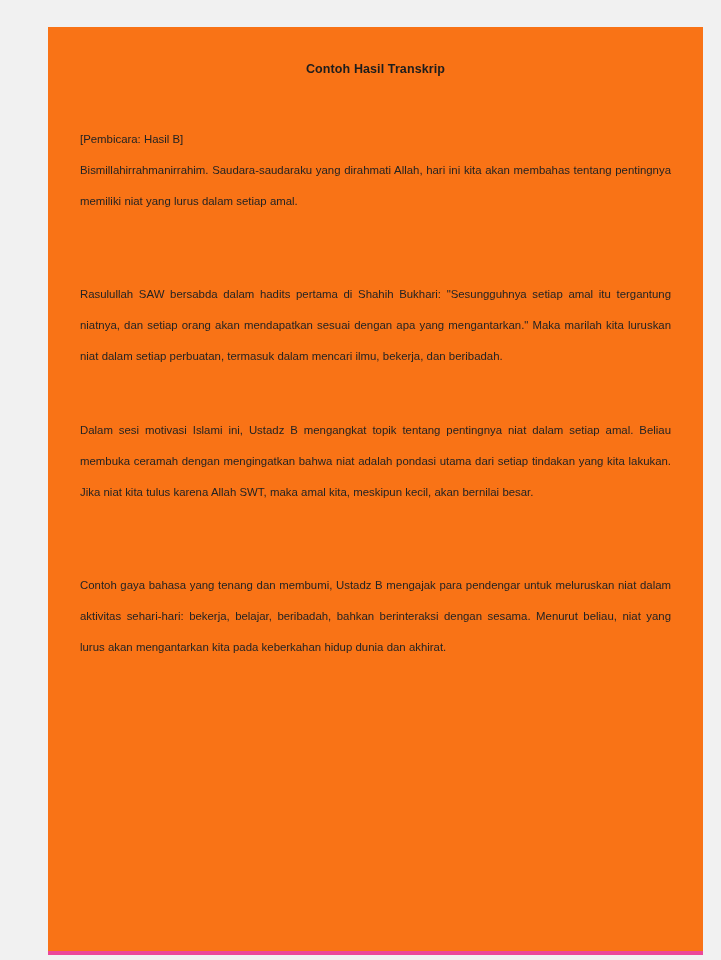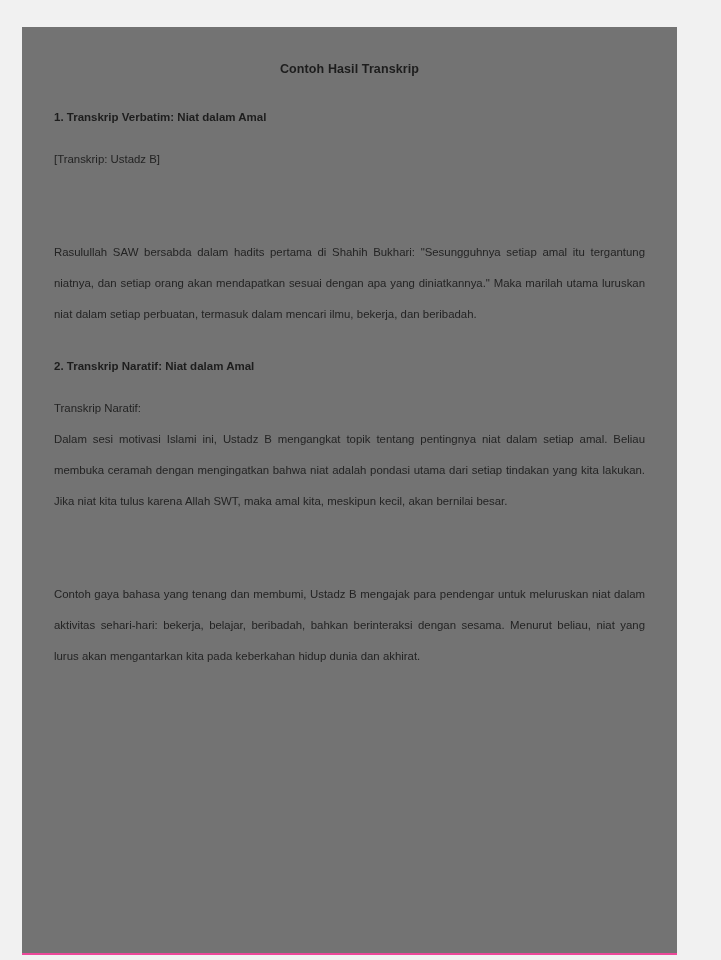--- a/index.html
+++ b/index.html
@@ -13,27 +13,27 @@
     font-family: "Liberation Sans", sans-serif;
     overflow: hidden;
   }
   .viewport {
     position: relative;
     width: 721px;
     height: 960px;
   }
   .page {
     position: absolute;
-    left: 22px;
+    left: 48px;
     top: 27px;
     width: 655px;
     height: 928px;
-    background: #737373;
+    background: #f97316;
     box-sizing: border-box;
-    border-bottom: 2px solid #ec4899;
+    border-bottom: 4px solid #ec4899;
     overflow: hidden;
   }
   .page-inner {
     position: absolute;
     left: 32px;
     top: 28px;
     width: 591px;
   }
   .doc-title {
     text-align: center;
@@ -79,41 +79,39 @@
 <body>
 
 <div class="viewport">
   <div class="page">
     <div class="page-inner">
 
       <div class="doc-title">Contoh Hasil Transkrip</div>
 
       <div class="sp-title-h1"></div>
 
-      <div class="section-heading">1. Transkrip Verbatim: Niat dalam Amal</div>
 
       <div class="sp-h1-body"></div>
 
-      <div class="label-line">[Transkrip: Ustadz B]</div>
+      <div class="label-line">[Pembicara: Hasil B]</div>
 
+      <div class="para tight">Bismillahirrahmanirrahim. Saudara-saudaraku yang dirahmati Allah, hari ini kita akan membahas tentang pentingnya memiliki niat yang lurus dalam setiap amal.</div>
 
       <div class="sp-para"></div>
 
 
       <div class="sp-para"></div>
 
-      <div class="para">Rasulullah SAW bersabda dalam hadits pertama di Shahih Bukhari: "Sesungguhnya setiap amal itu tergantung niatnya, dan setiap orang akan mendapatkan sesuai dengan apa yang diniatkannya." Maka marilah utama luruskan niat dalam setiap perbuatan, termasuk dalam mencari ilmu, bekerja, dan beribadah.</div>
+      <div class="para">Rasulullah SAW bersabda dalam hadits pertama di Shahih Bukhari: "Sesungguhnya setiap amal itu tergantung niatnya, dan setiap orang akan mendapatkan sesuai dengan apa yang mengantarkan." Maka marilah kita luruskan niat dalam setiap perbuatan, termasuk dalam mencari ilmu, bekerja, dan beribadah.</div>
 
       <div class="sp-body-h2"></div>
 
-      <div class="section-heading">2. Transkrip Naratif: Niat dalam Amal</div>
 
       <div class="sp-h2-body"></div>
 
-      <div class="label-line">Transkrip Naratif:</div>
 
       <div class="para tight">Dalam sesi motivasi Islami ini, Ustadz B mengangkat topik tentang pentingnya niat dalam setiap amal. Beliau membuka ceramah dengan mengingatkan bahwa niat adalah pondasi utama dari setiap tindakan yang kita lakukan. Jika niat kita tulus karena Allah SWT, maka amal kita, meskipun kecil, akan bernilai besar.</div>
 
       <div class="sp-para"></div>
 
 
       <div class="sp-para"></div>
 
       <div class="para">Contoh gaya bahasa yang tenang dan membumi, Ustadz B mengajak para pendengar untuk meluruskan niat dalam aktivitas sehari-hari: bekerja, belajar, beribadah, bahkan berinteraksi dengan sesama. Menurut beliau, niat yang lurus akan mengantarkan kita pada keberkahan hidup dunia dan akhirat.</div>
 

